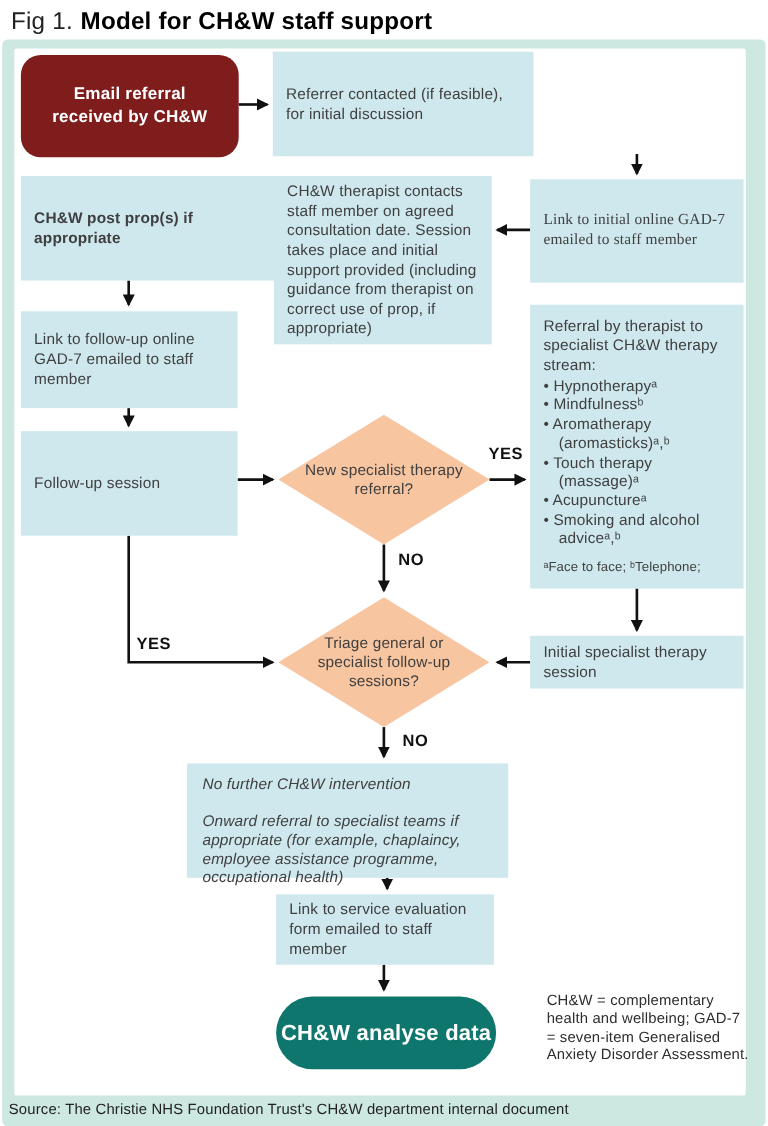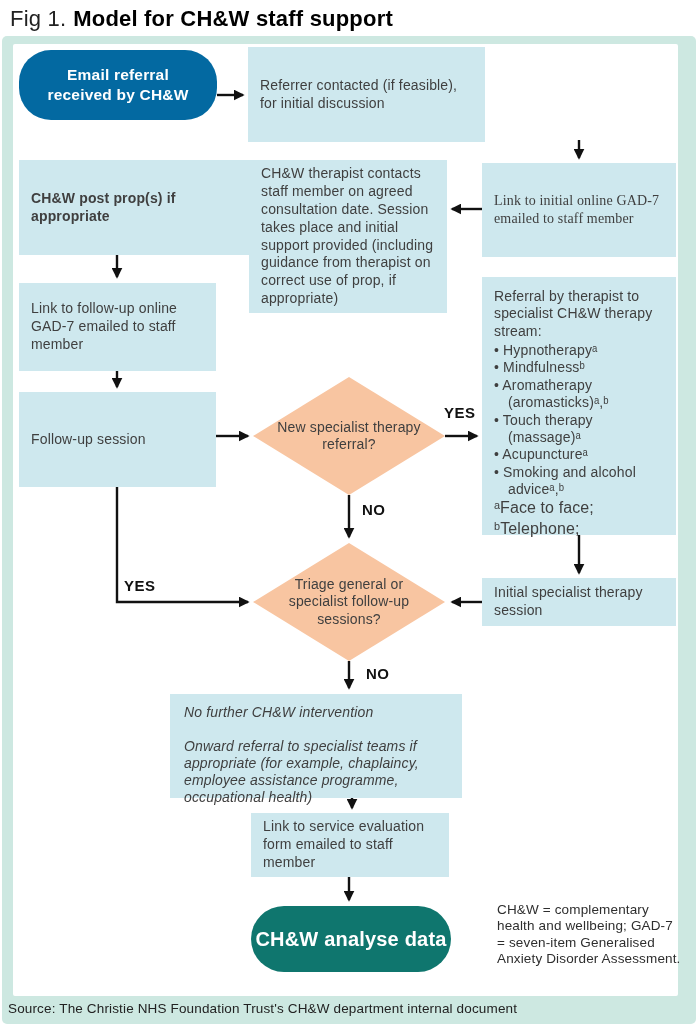--- a/index.html
+++ b/index.html
@@ -13,42 +13,42 @@
   
   .frame{left:2px;top:36px;width:694px;height:988px;background:#cde8e1;border-radius:5px;}
   .panel{left:13px;top:44px;width:665px;height:952px;background:#ffffff;border-radius:2px;}
   
   .node{box-sizing:border-box;font-size:14px;line-height:1.27;letter-spacing:.15px;color:#3f3f3f;}
   .blue{background:#cee8ee;}
   .vcenter{display:flex;align-items:center;padding:10px 12px;}
   
   .capsule{display:flex;align-items:center;justify-content:center;text-align:center;
            color:#fff;font-weight:700;font-size:15.5px;line-height:1.3;letter-spacing:.2px;}
-  .start{left:19px;top:50px;width:198px;height:70px;background:#0369a1;border-radius:32px;padding:0 14px;box-sizing:border-box;}
+  .start{left:19px;top:50px;width:198px;height:93px;background:#7f1d1d;border-radius:18px;padding:0 14px;box-sizing:border-box;}
   .end{left:251px;top:906px;width:200px;height:66px;background:#0f766e;border-radius:33px;font-size:20px;}
   
   .referrer{left:248px;top:47px;width:237px;height:95px;}
   .contact{left:482px;top:49px;width:194px;height:91px;}
   .igad7{left:482px;top:163px;width:194px;height:94px;font-family:Liberation Serif, serif;}
   .therapist{left:249px;top:160px;width:198px;height:153px;}
   .props{left:19px;top:160px;width:232px;height:95px;font-weight:bold;}
   .fgad7{left:19px;top:283px;width:197px;height:88px;}
   .fsession{left:19px;top:392px;width:197px;height:95px;}
   .stream{left:482px;top:277px;width:194px;height:258px;padding:11px 12px;box-sizing:border-box;}
   .ispec{left:482px;top:578px;width:194px;height:48px;padding:4px 12px;}
   .nofurther{left:170px;top:694px;width:292px;height:104px;padding:10px 14px;box-sizing:border-box;line-height:1.22;font-style:italic;}
   .nofurther p{margin:0;}
   .nofurther p + p{margin-top:17px;}
   .evaluation{left:251px;top:813px;width:198px;height:64px;padding:5px 12px;}
   
   .stream .intro{margin:0 0 2px 0;line-height:1.24;}
   .stream ul{list-style:none;margin:0;padding:0;line-height:1.24;}
   .stream li{padding-left:14px;padding-right:14px;text-indent:-14px;}
   .stream li::before{content:"• ";}
-  .stream .footnote{font-size:16px;letter-spacing:.1px;}
+  .stream .footnote{margin-top:10px;font-size:12px;letter-spacing:.1px;}
   
   .diamond{width:192px;height:118px;background:#f8c5a1;
            clip-path:polygon(50% 0,100% 50%,50% 100%,0 50%);
            display:flex;align-items:center;justify-content:center;text-align:center;}
   .diamond .dtext{width:152px;font-size:14px;line-height:1.25;letter-spacing:.15px;}
   .d1{left:253px;top:377px;}
   .d2{left:253px;top:543px;}
   
   .branch{font-weight:700;font-size:15px;color:#111;letter-spacing:.5px;}
   .yes1{left:444px;top:404px;}

